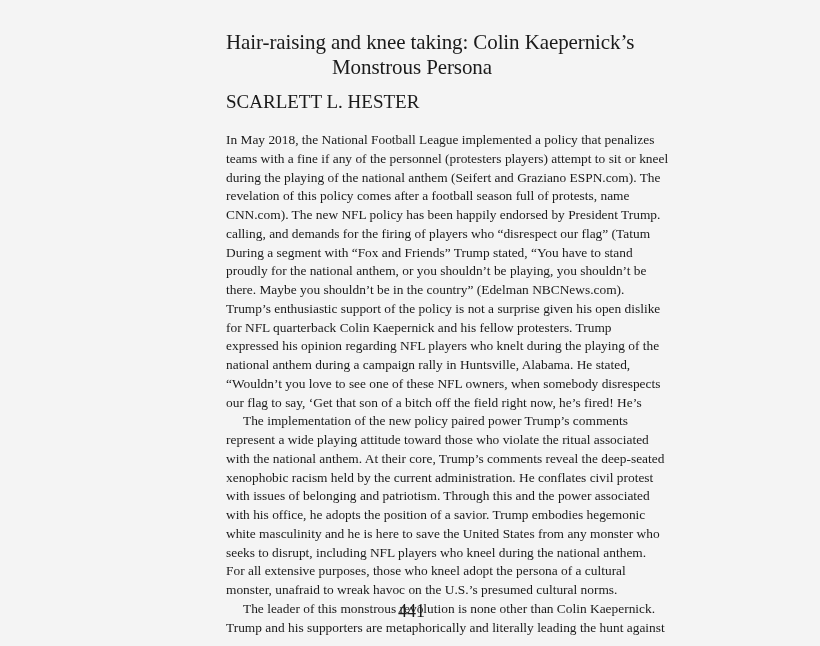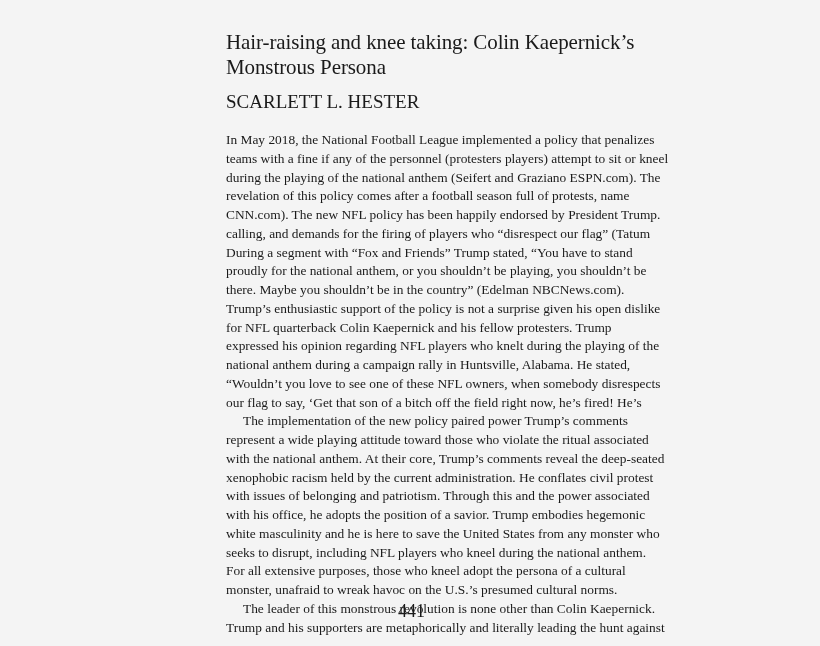--- a/index.html
+++ b/index.html
@@ -24,20 +24,21 @@
     .title {
       position: absolute;
       top: 30px;
       left: 0;
       width: 372px;
       font-size: 21px;
       line-height: 25px;
       font-weight: normal;
       margin: 0;
       letter-spacing: -0.1px;
+      text-align: center;
     }
     .title span { display: block; white-space: nowrap; }
     .author {
       position: absolute;
       top: 93px;
       left: 0;
       font-size: 19px;
       line-height: 18px;
       white-space: nowrap;
       margin: 0;

